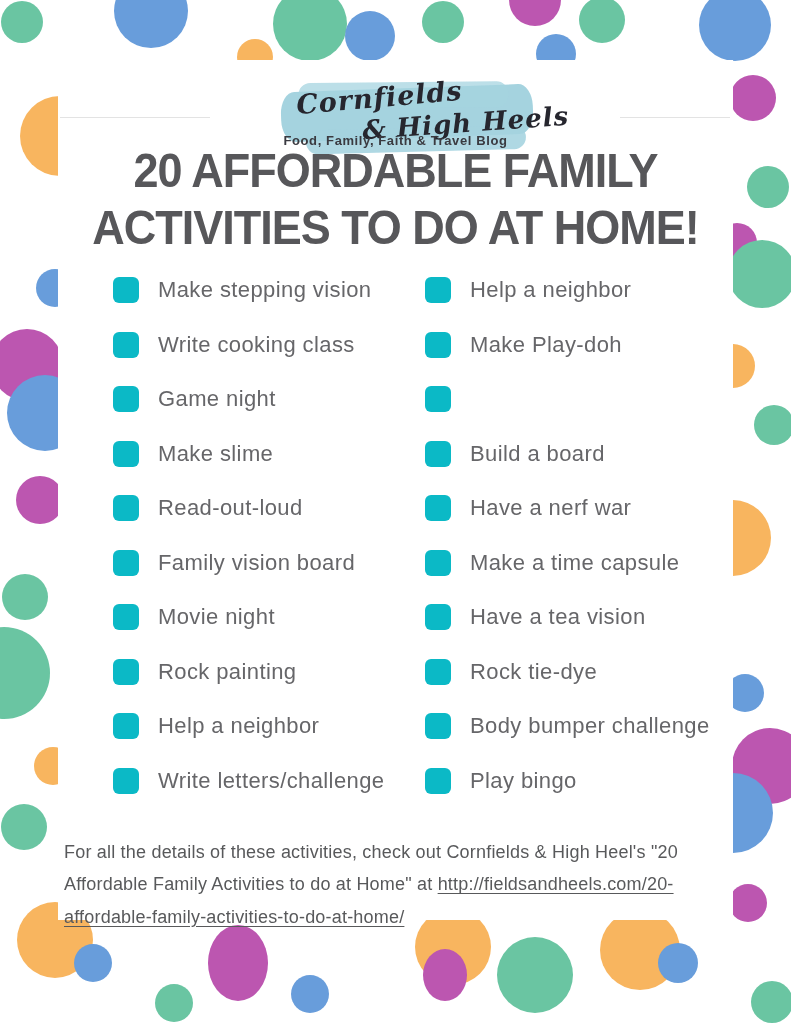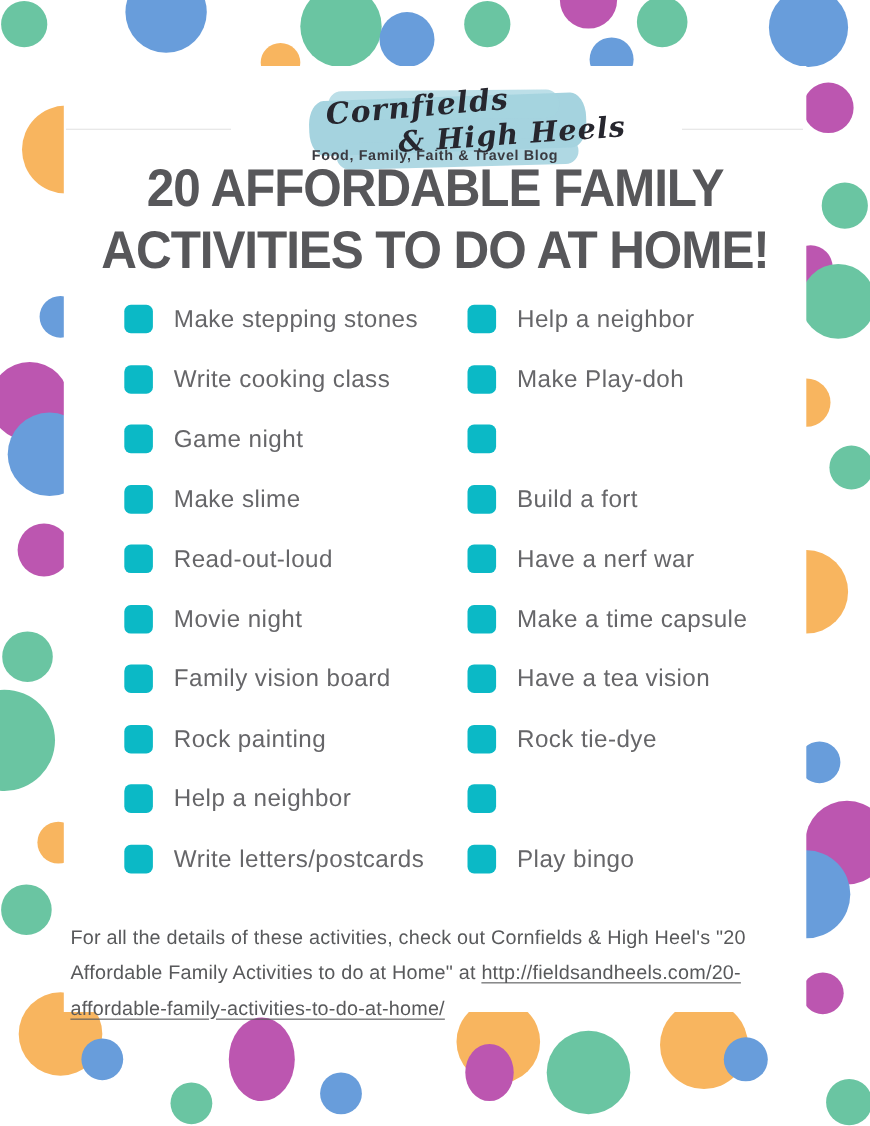--- a/index.html
+++ b/index.html
@@ -109,21 +109,21 @@
     <div class="title">
       <div>20 AFFORDABLE FAMILY</div>
       <div>ACTIVITIES TO DO AT HOME!</div>
     </div>
 
     <div class="checklist">
       <div class="col left">
 
           <div class="item">
             <span class="cb"></span>
-            <span class="lbl">Make stepping stones</span>
+            <span class="lbl">Make stepping vision</span>
           </div>
 
           <div class="item">
             <span class="cb"></span>
             <span class="lbl">Write cooking class</span>
           </div>
 
           <div class="item">
             <span class="cb"></span>
             <span class="lbl">Game night</span>
@@ -134,62 +134,62 @@
             <span class="lbl">Make slime</span>
           </div>
 
           <div class="item">
             <span class="cb"></span>
             <span class="lbl">Read-out-loud</span>
           </div>
 
           <div class="item">
             <span class="cb"></span>
+            <span class="lbl">Family vision board</span>
+          </div>
+
+          <div class="item">
+            <span class="cb"></span>
             <span class="lbl">Movie night</span>
           </div>
 
           <div class="item">
             <span class="cb"></span>
-            <span class="lbl">Family vision board</span>
-          </div>
-
-          <div class="item">
-            <span class="cb"></span>
             <span class="lbl">Rock painting</span>
           </div>
 
           <div class="item">
             <span class="cb"></span>
             <span class="lbl">Help a neighbor</span>
           </div>
 
           <div class="item">
             <span class="cb"></span>
-            <span class="lbl">Write letters/postcards</span>
+            <span class="lbl">Write letters/challenge</span>
           </div>
         </div>
       <div class="col right">
 
           <div class="item">
             <span class="cb"></span>
             <span class="lbl">Help a neighbor</span>
           </div>
 
           <div class="item">
             <span class="cb"></span>
             <span class="lbl">Make Play-doh</span>
           </div>
 
           <div class="item">
             <span class="cb"></span>
           </div>
 
           <div class="item">
             <span class="cb"></span>
-            <span class="lbl">Build a fort</span>
+            <span class="lbl">Build a board</span>
           </div>
 
           <div class="item">
             <span class="cb"></span>
             <span class="lbl">Have a nerf war</span>
           </div>
 
           <div class="item">
             <span class="cb"></span>
             <span class="lbl">Make a time capsule</span>
@@ -200,20 +200,21 @@
             <span class="lbl">Have a tea vision</span>
           </div>
 
           <div class="item">
             <span class="cb"></span>
             <span class="lbl">Rock tie-dye</span>
           </div>
 
           <div class="item">
             <span class="cb"></span>
+            <span class="lbl">Body bumper challenge</span>
           </div>
 
           <div class="item">
             <span class="cb"></span>
             <span class="lbl">Play bingo</span>
           </div>
         </div>
     </div>
 
     <div class="footer"><span>For all the details of these activities, check out Cornfields &amp; High Heel's "20 Affordable Family Activities to do at Home" at </span><span class="link">http://fieldsandheels.com/20-affordable-family-activities-to-do-at-home/</span></div>

